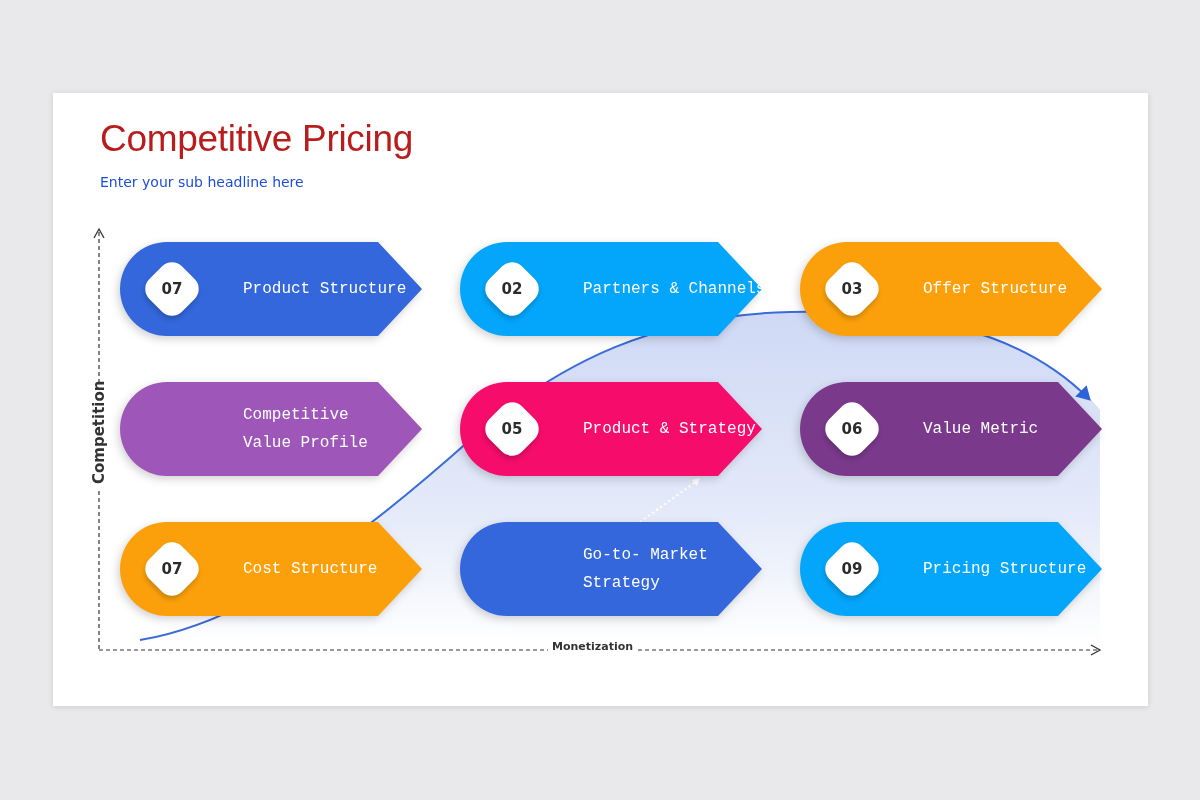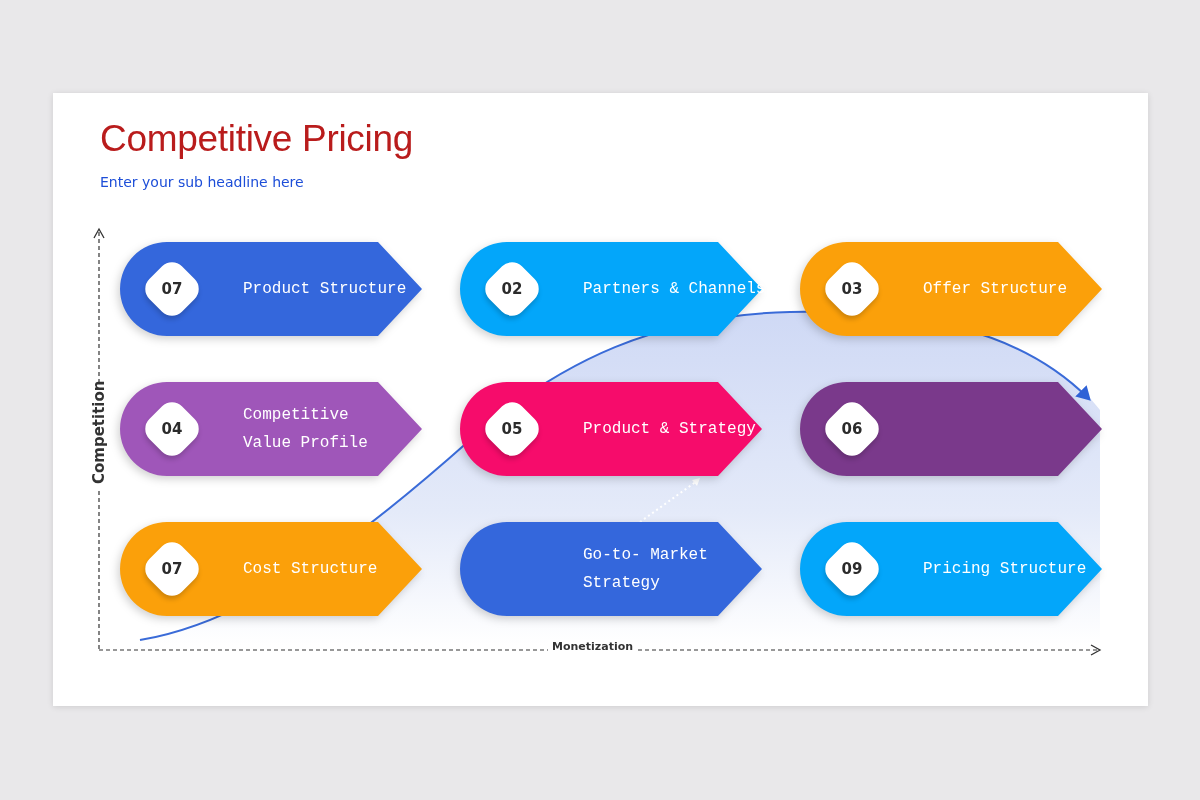--- a/index.html
+++ b/index.html
@@ -85,24 +85,20 @@
       <div class="diamond"></div>
       <div class="num">03</div>
     </div>
   <div class="label">Offer Structure</div>
 </div>
 
 <div class="card" style="left:120px; top:382px;">
   <svg class="shape" width="302" height="94">
       <path d="M47,0 L258,0 L302,47 L258,94 L47,94 A47,47 0 0 1 47,0 Z" fill="#9f56b9" style="filter:drop-shadow(-2px 3px 4px rgba(0,0,0,0.18))"></path>
     </svg>
-  <div class="badge">
-      <div class="diamond"></div>
-      <div class="num">04</div>
-    </div>
   <div class="label" style="width:150px;">Competitive Value Profile</div>
 </div>
 
 <div class="card" style="left:460px; top:382px;">
   <svg class="shape" width="302" height="94">
       <path d="M47,0 L258,0 L302,47 L258,94 L47,94 A47,47 0 0 1 47,0 Z" fill="#f60c6b" style="filter:drop-shadow(-2px 3px 4px rgba(0,0,0,0.18))"></path>
     </svg>
   <div class="badge">
       <div class="diamond"></div>
       <div class="num">05</div>
@@ -111,20 +107,21 @@
 </div>
 
 <div class="card" style="left:800px; top:382px;">
   <svg class="shape" width="302" height="94">
       <path d="M47,0 L258,0 L302,47 L258,94 L47,94 A47,47 0 0 1 47,0 Z" fill="#7a398b" style="filter:drop-shadow(-2px 3px 4px rgba(0,0,0,0.18))"></path>
     </svg>
   <div class="badge">
       <div class="diamond"></div>
       <div class="num">06</div>
     </div>
+  <div class="label">Value Metric</div>
 </div>
 
 <div class="card" style="left:120px; top:522px;">
   <svg class="shape" width="302" height="94">
       <path d="M47,0 L258,0 L302,47 L258,94 L47,94 A47,47 0 0 1 47,0 Z" fill="#fba00a" style="filter:drop-shadow(-2px 3px 4px rgba(0,0,0,0.18))"></path>
     </svg>
   <div class="badge">
       <div class="diamond"></div>
       <div class="num">07</div>
     </div>

